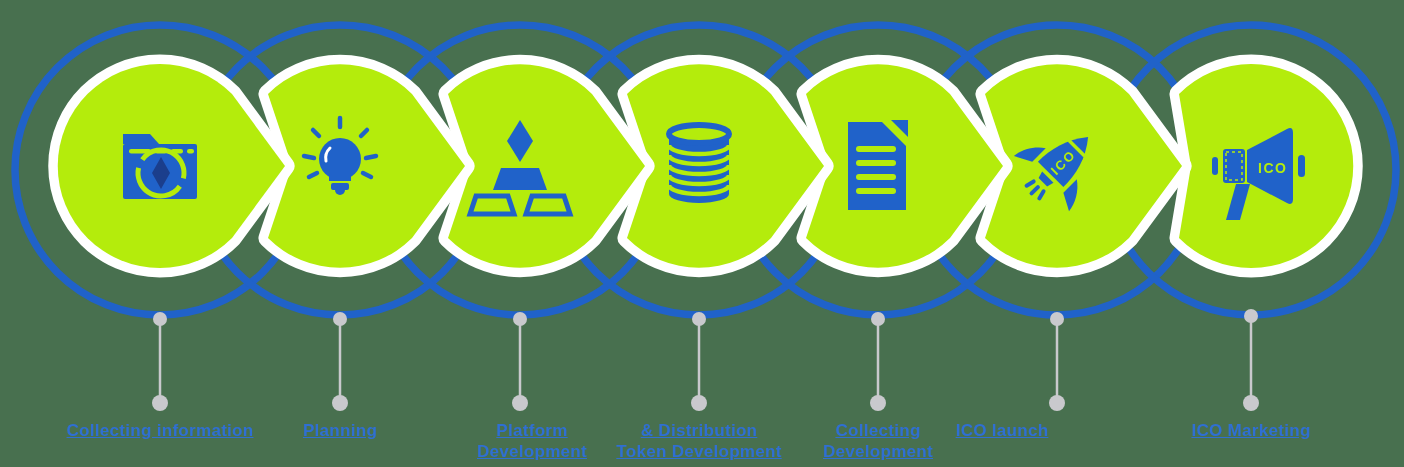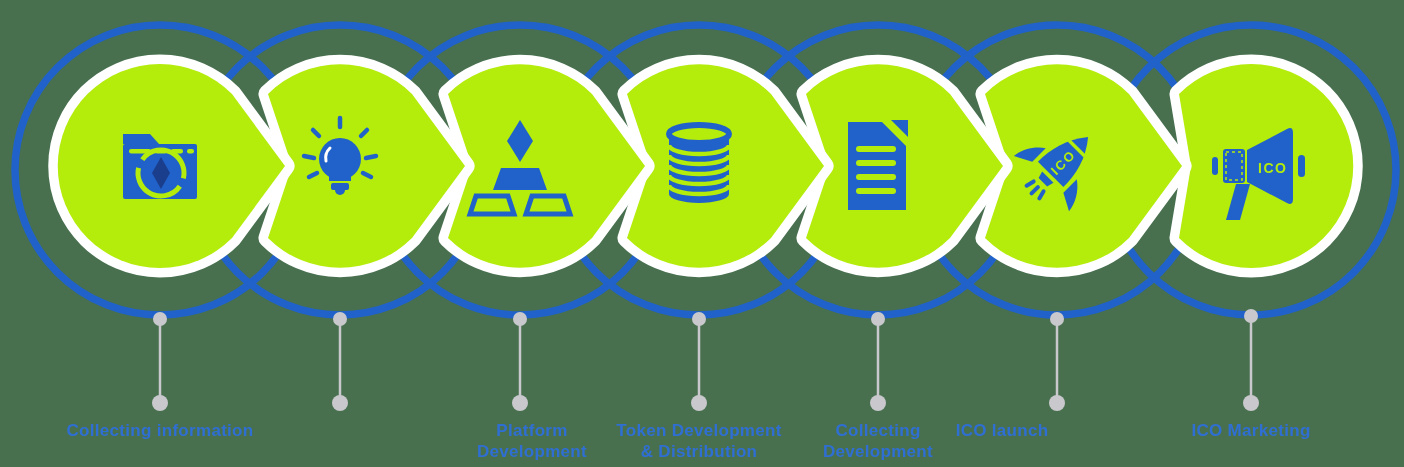--- a/index.html
+++ b/index.html
@@ -29,20 +29,21 @@
   .n{fill:var(--navy)}
   .w{stroke:var(--white);fill:none}
   .con{stroke:var(--connector-gray);stroke-width:2.5;fill:none}
   .dot{fill:var(--connector-gray)}
   .ict{fill:var(--accent-green);font-family:"Liberation Sans",sans-serif;font-weight:bold}
   .labels > div{
     position:absolute;top:420px;width:260px;text-align:center;
     color:var(--label-blue);
     font:800 17px/21px "Liberation Sans",sans-serif;
     letter-spacing:.3px;
+    text-decoration:underline;
   }
   .labels span{display:block}
 </style>
 </head>
 <body>
 
 <div class="stage">
   <svg width="1404" height="467" viewBox="0 0 1404 467">
 
     <g>
@@ -185,28 +186,29 @@
         <circle class="dot" cx="1251" cy="403" r="8"></circle>
       </g>
     </g>
   </svg>
 
   <div class="labels">
     <div style="left:30px">
       <span>Collecting information</span>
     </div>
     <div style="left:210px">
+      <span>Planning</span>
     </div>
     <div style="left:402px">
       <span>Platform</span>
       <span>Development</span>
     </div>
     <div style="left:569px">
+      <span>&amp; Distribution</span>
       <span>Token Development</span>
-      <span>&amp; Distribution</span>
     </div>
     <div style="left:748px">
       <span>Collecting</span>
       <span>Development</span>
     </div>
     <div style="left:872px">
       <span>ICO launch</span>
       <span></span>
     </div>
     <div style="left:1121px">

